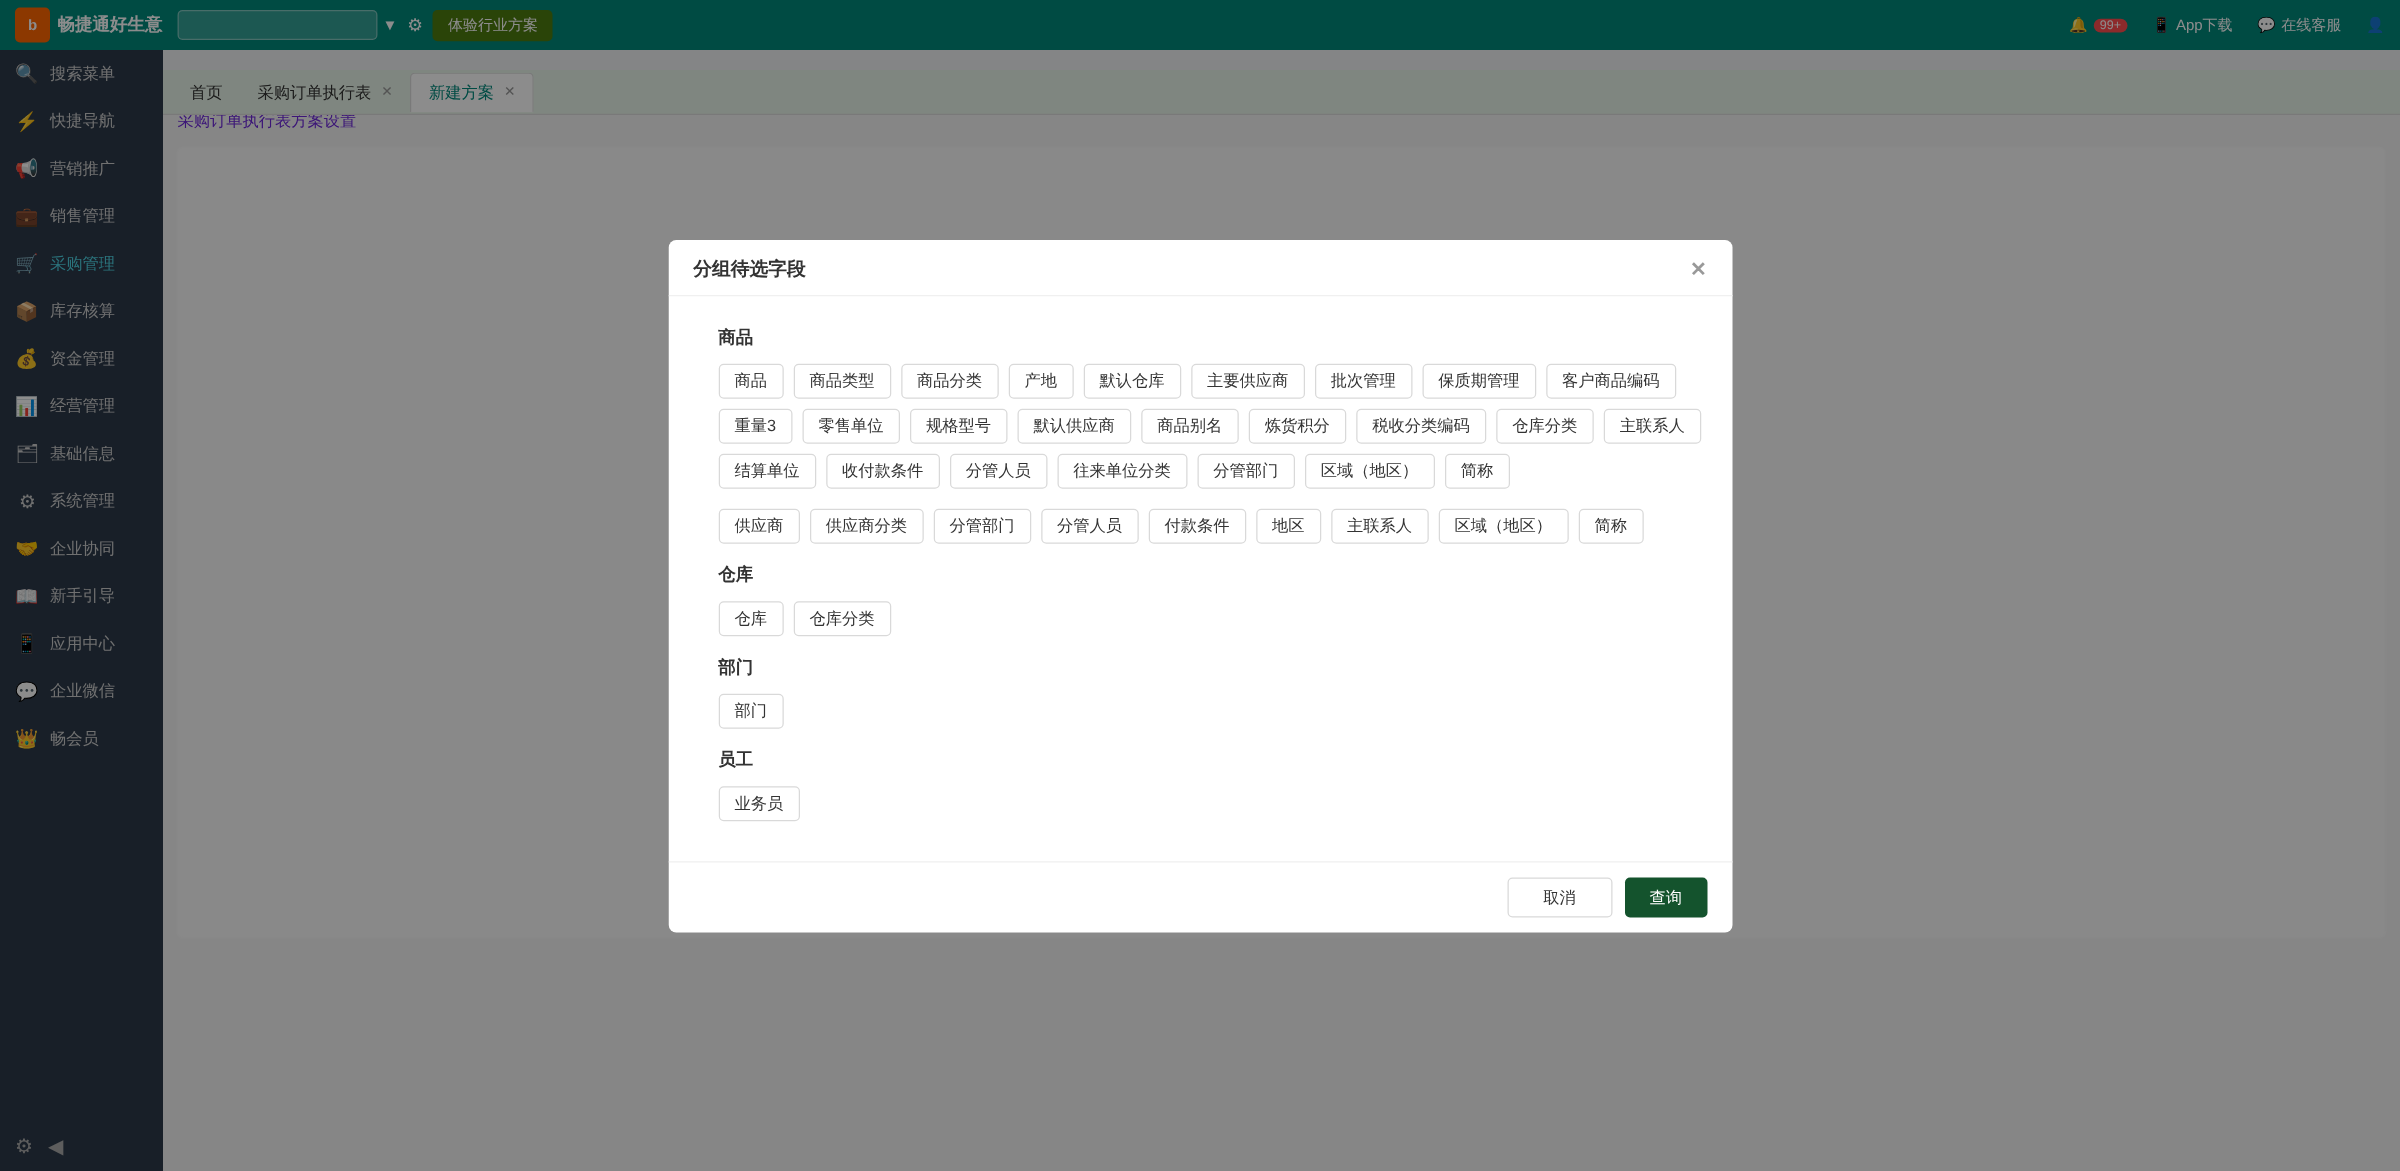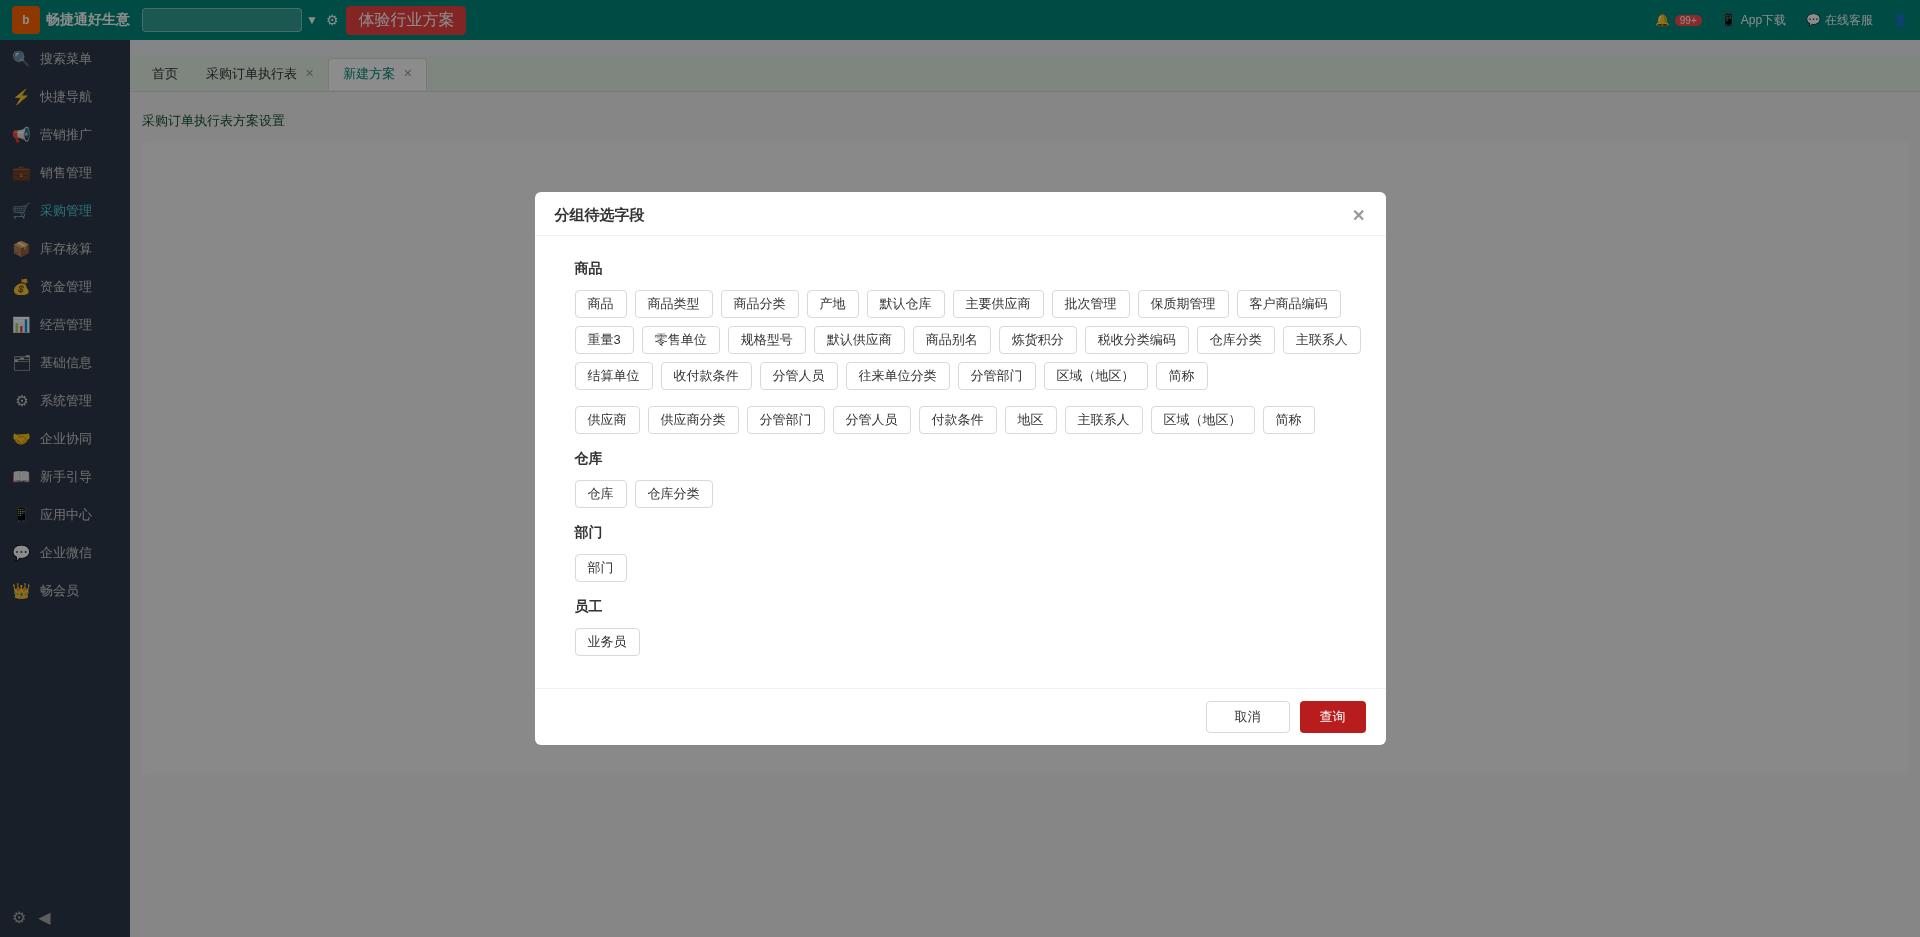--- a/index.html
+++ b/index.html
@@ -63,27 +63,27 @@
       background: #ff4d4f;
       color: white;
       border-radius: 10px;
       padding: 0 5px;
       font-size: 10px;
       min-width: 18px;
       text-align: center;
     }
     .settings-icon { cursor: pointer; color: white; font-size: 14px; margin-left: 8px; }
     .try-btn {
-      background: #ef4444;
+      background: #4d7c0f;
       color: white;
       border: none;
       border-radius: 4px;
       padding: 4px 12px;
       cursor: pointer;
-      font-size: 16px;
+      font-size: 12px;
       margin-left: 8px;
     }
 
     
     .tab-bar {
       height: 36px;
       background: #e8f5e9;
       display: flex;
       align-items: center;
       padding: 0 8px;
@@ -141,23 +141,22 @@
     
     .main-content {
       position: fixed;
       top: 76px; left: 130px; right: 0; bottom: 0;
       background: #f5f5f5;
       padding: 12px;
       overflow: auto;
     }
     .page-title {
       font-size: 13px;
-      color: #14532d;
+      color: #6d28d9;
       margin-bottom: 12px;
-      margin-top: 24px;
     }
     .config-panel {
       background: white;
       border-radius: 4px;
       padding: 16px;
       filter: blur(1px);
       opacity: 0.5;
     }
 
     
@@ -234,21 +233,21 @@
     .btn-cancel {
       border: 1px solid #d9d9d9;
       background: white;
       color: #333;
       padding: 6px 28px;
       border-radius: 4px;
       cursor: pointer;
       font-size: 13px;
     }
     .btn-confirm {
-      background: #b91c1c;
+      background: #14532d;
       color: white;
       border: none;
       padding: 6px 20px;
       border-radius: 4px;
       cursor: pointer;
       font-size: 13px;
     }
     
     .modal-body::-webkit-scrollbar { width: 6px; }
     .modal-body::-webkit-scrollbar-track { background: #f1f1f1; }

